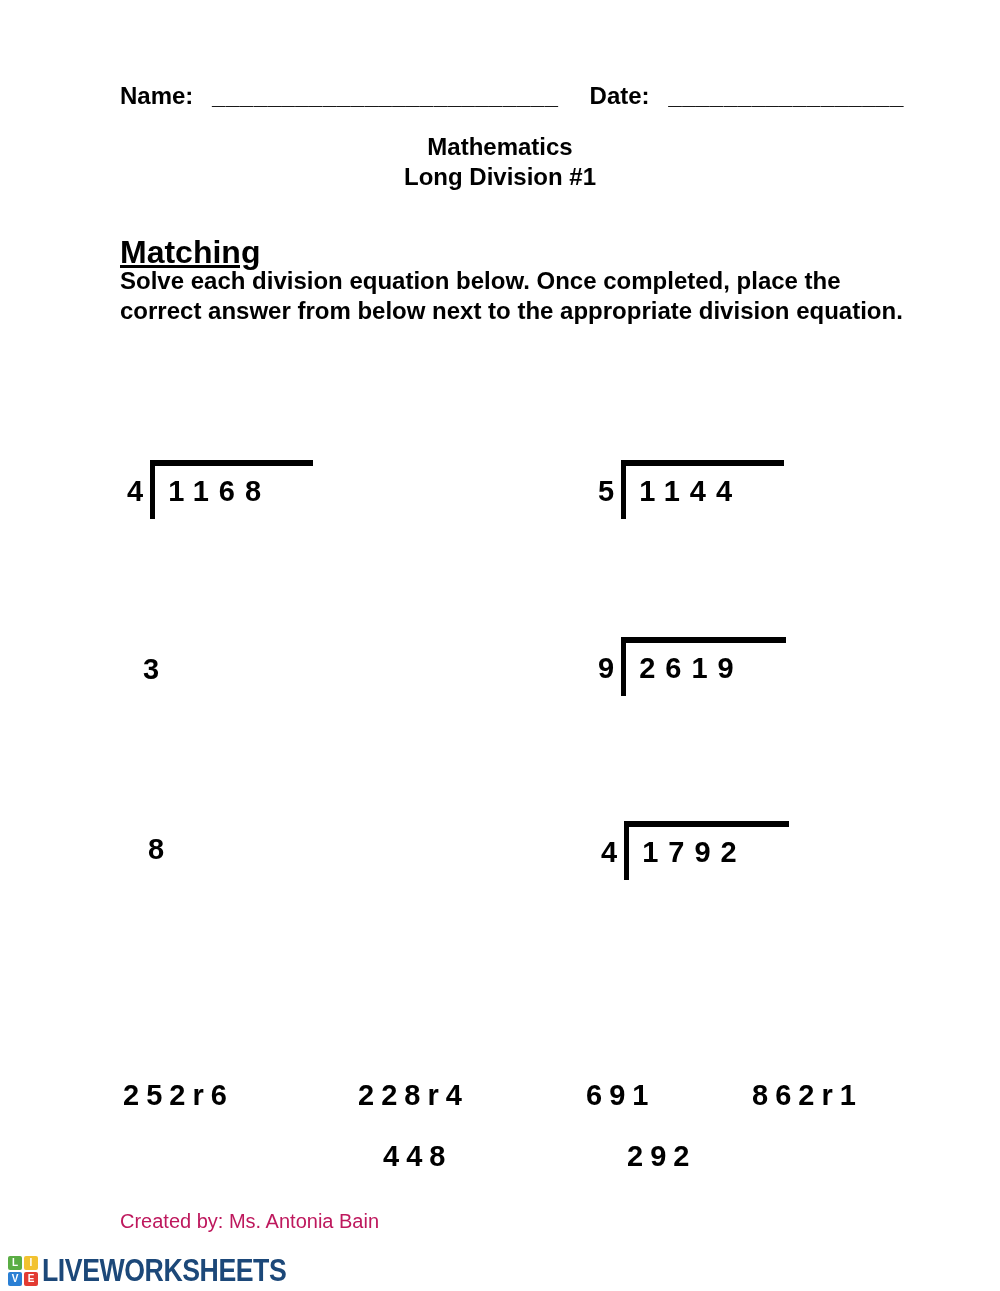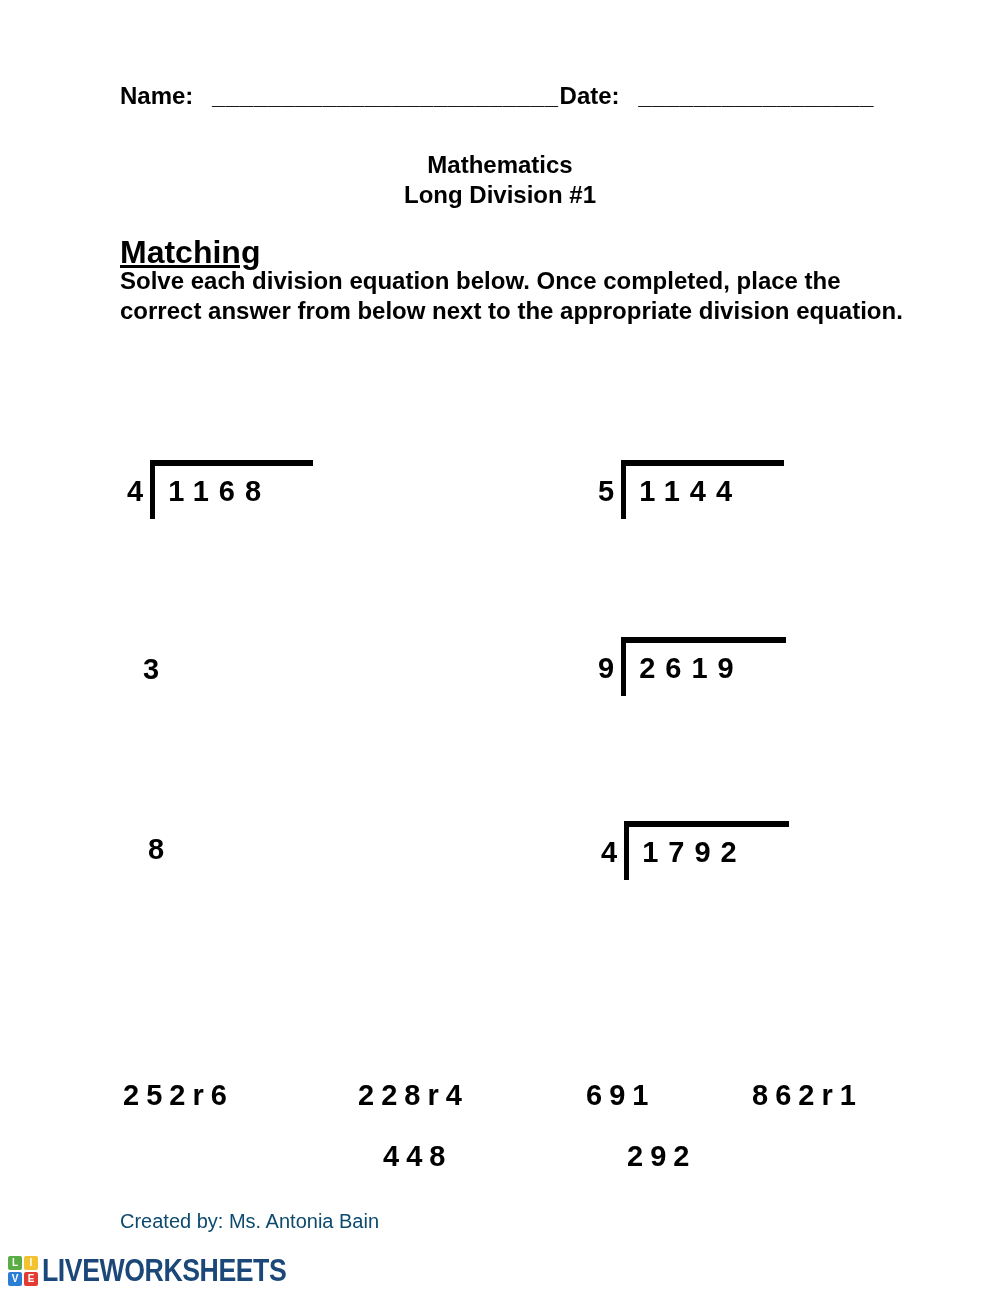--- a/index.html
+++ b/index.html
@@ -8,25 +8,25 @@
     font-family:"Liberation Sans", sans-serif;color:#000;
   }
   .sheet{position:relative;width:1000px;height:1291px;background:#fff;overflow:hidden;}
 
   
   .header-row{
     position:absolute;left:120px;top:82px;
     font-weight:bold;font-size:24px;white-space:nowrap;
   }
   .u-line{margin-left:20px;letter-spacing:0.5px;font-style:italic;}
-  .date-label{}
+  .date-label{margin-left:30px;}
 
   
   .title{
-    position:absolute;left:0;top:150px;width:1000px;
+    position:absolute;left:0;top:132px;width:1000px;
     text-align:center;font-weight:bold;font-size:24px;line-height:30px;
   }
 
   
   .matching{
     position:absolute;left:120px;top:234px;
     font-weight:bold;font-size:32px;text-decoration:underline;
   }
   .instructions{
     position:absolute;left:120px;top:266px;width:792px;
@@ -59,21 +59,21 @@
   .a1{left:123px;top:1079px;}
   .a2{left:358px;top:1079px;text-align:center;}
   .a3{left:578px;top:1079px;margin-left:8px;}
   .a4{left:752px;top:1079px;}
   .a5{left:383px;top:1140px;}
   .a6{left:627px;top:1140px;}
 
   
   .credit{
     position:absolute;left:120px;top:1210px;
-    font-size:20px;color:#0c4a6e;font-weight:normal;
+    font-size:20px;color:#be185d;font-weight:normal;
   }
   .logo{position:absolute;left:8px;top:1253px;display:flex;align-items:center;}
   .logo-icon{
     display:grid;grid-template-columns:14px 14px;grid-template-rows:14px 14px;gap:2px;
   }
   .tile{
     display:flex;align-items:center;justify-content:center;
     color:#fff;font-weight:bold;font-size:10px;line-height:1;border-radius:2px;
   }
   .logo-text{

